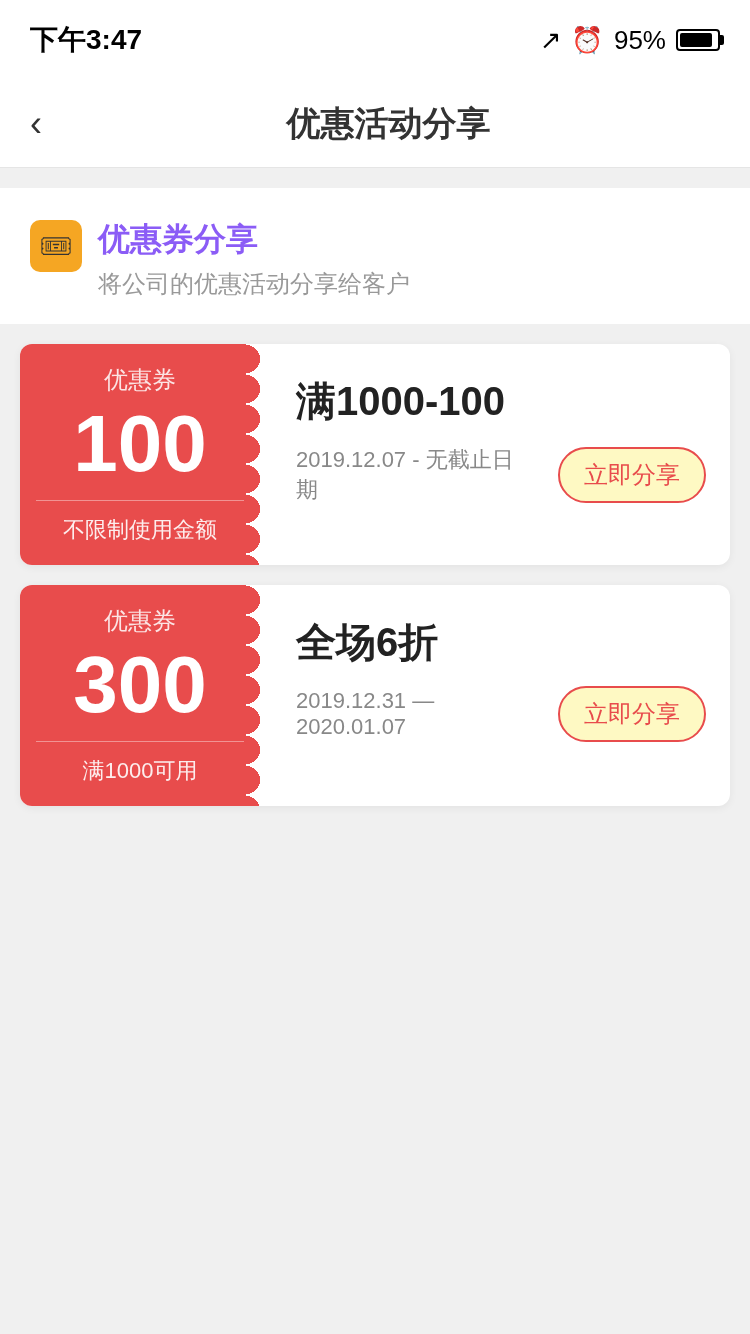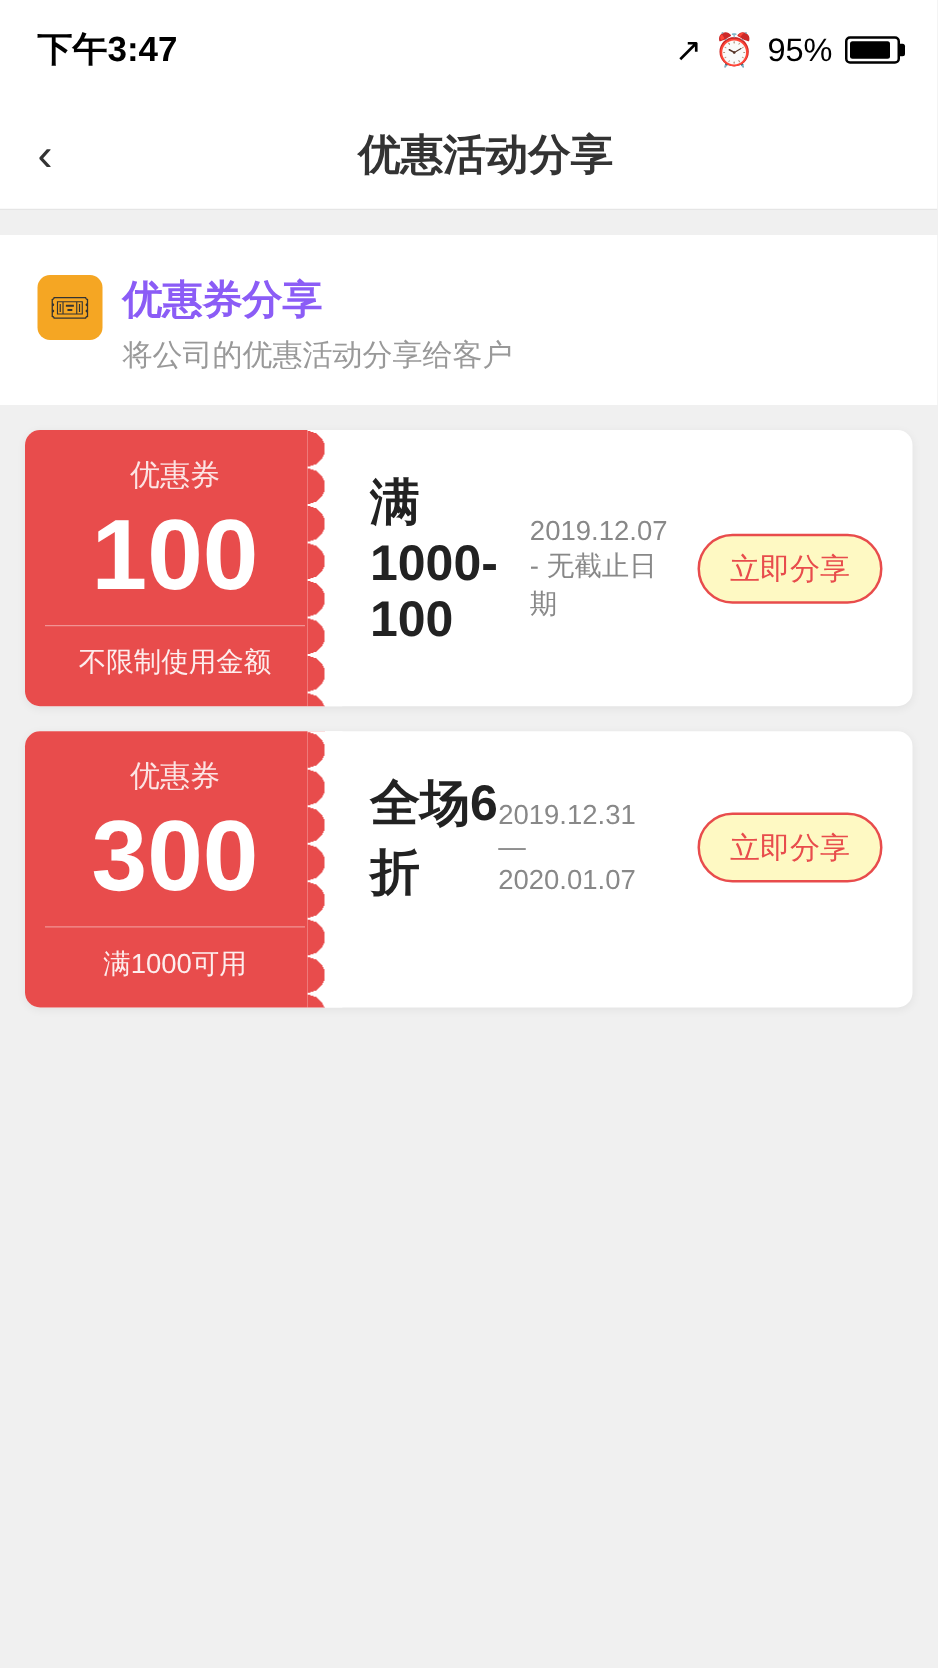--- a/index.html
+++ b/index.html
@@ -197,21 +197,21 @@
       font-size: 22px;
       color: rgba(255,255,255,0.9);
       text-align: center;
     }
 
     
     .coupon-right {
       flex: 1;
       padding: 30px 24px 30px 36px;
       display: flex;
-      flex-direction: row;
+      flex-direction: column;
       justify-content: space-between;
     }
     .coupon-name {
       font-size: 40px;
       font-weight: 700;
       color: #222;
       margin-bottom: 16px;
     }
     .coupon-bottom {
       display: flex;

